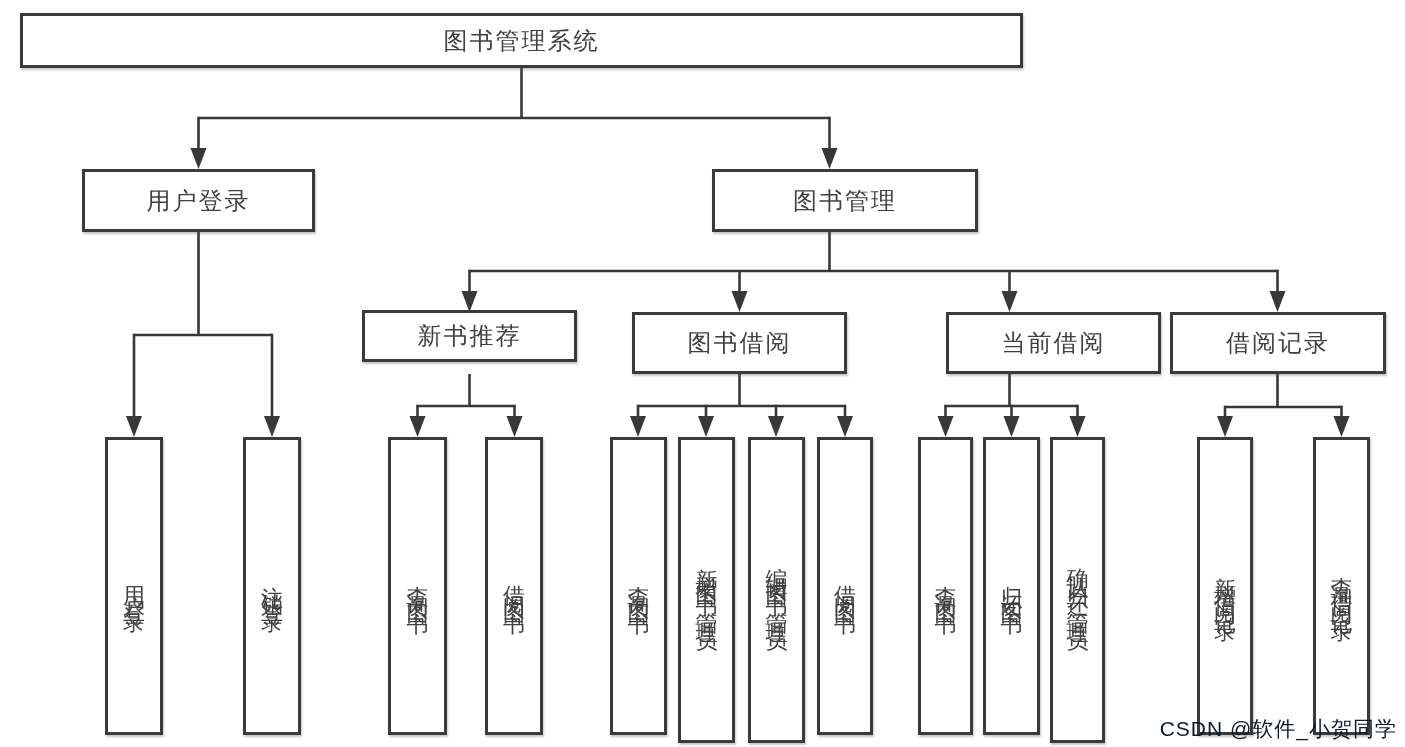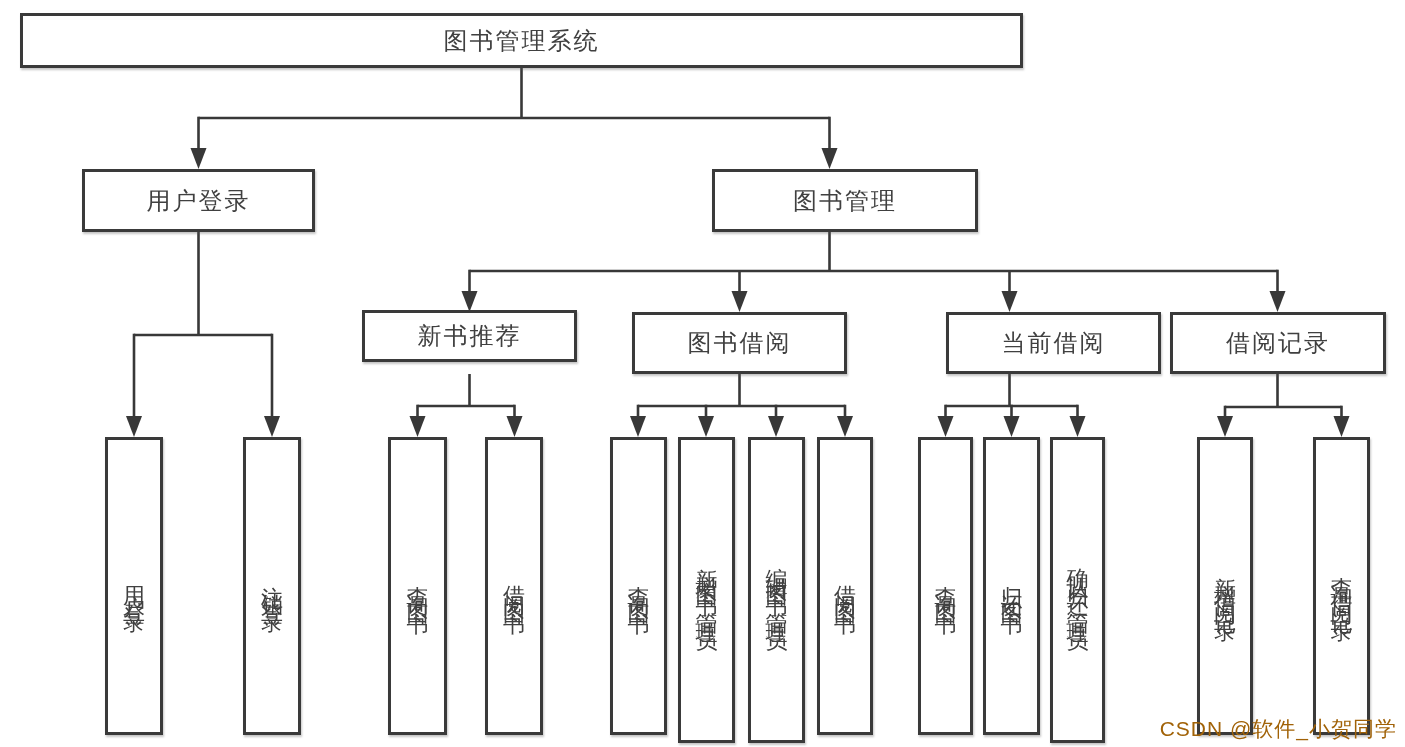--- a/index.html
+++ b/index.html
@@ -45,21 +45,21 @@
     font-size: 22px;
     letter-spacing: 9px;
     line-height: 1;
     white-space: nowrap;
   }
   #watermark {
     position: absolute;
     right: 8px;
     bottom: 4px;
     font-size: 21px;
-    color: #a16207;
+    color: #0f172a;
     letter-spacing: 1px;
     z-index: 5;
     white-space: nowrap;
   }
 </style>
 </head>
 <body>
 
 <div id="page">
 

